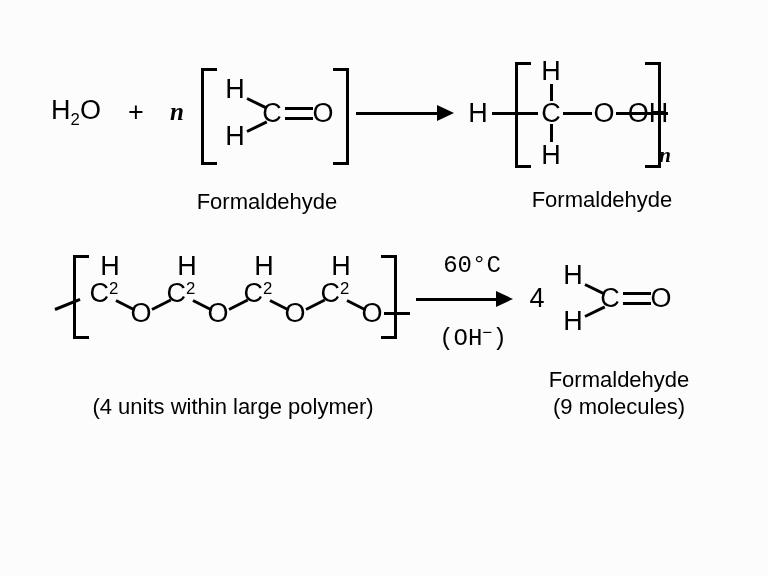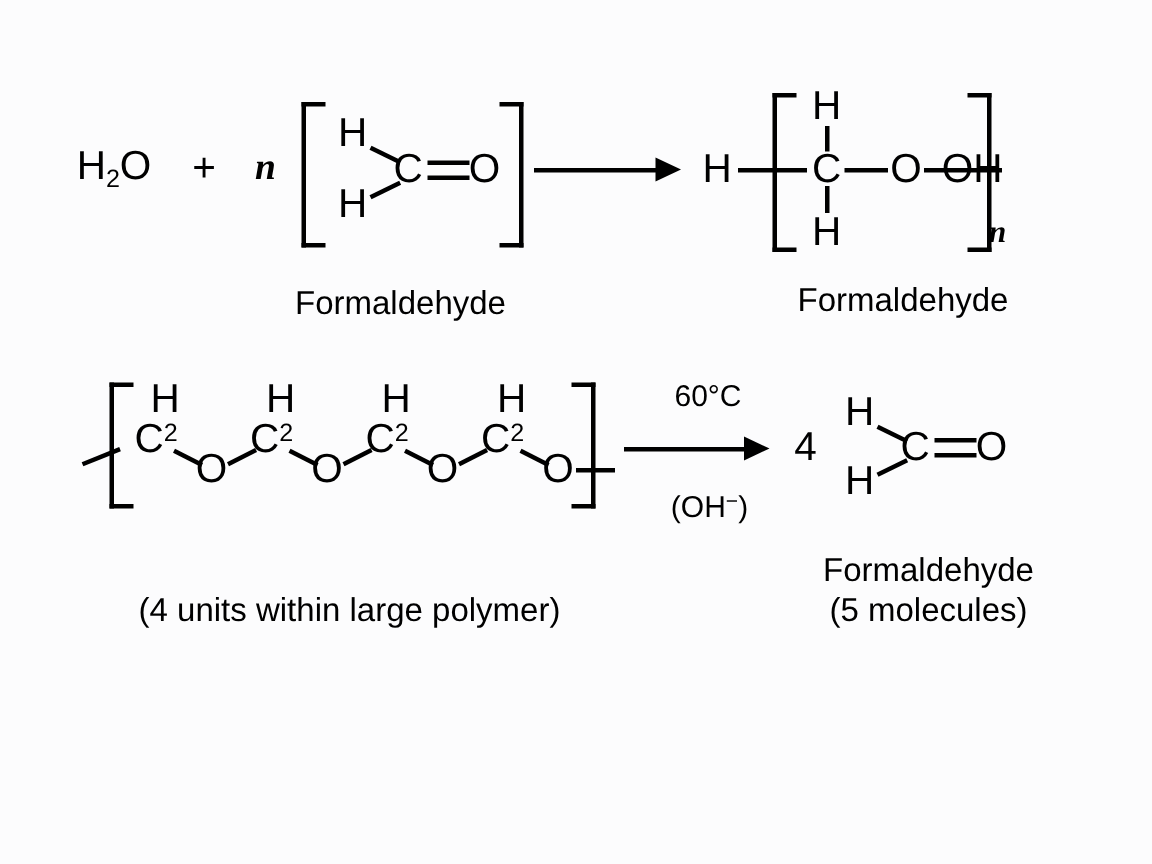--- a/index.html
+++ b/index.html
@@ -96,22 +96,22 @@
     position: absolute;
     font-family: "Liberation Sans", sans-serif;
     font-size: 22px;
     line-height: 27px;
     text-align: center;
     transform: translateX(-50%);
     white-space: nowrap;
   }
   .cond {
     position: absolute;
-    font-family: Liberation Sans, sans-serif;
-    font-size: 20px;
+    font-family: Liberation Mono, monospace;
+    font-size: 24px;
     white-space: nowrap;
     transform: translate(-50%, -50%);
   }
   .cond sup { font-size: 0.7em; vertical-align: 0.42em; }
 </style>
 </head>
 <body>
 
 <div id="stage">
 
@@ -240,16 +240,16 @@
     <div class="atom abs" style="left:573px;top:81px;">H</div>
     <div class="atom abs" style="left:610px;top:58px;">C</div>
     <div class="atom abs" style="left:661px;top:58px;">O</div>
 
     <div class="bond hbond abs" style="left:585px;top:43px;width:22px;transform:rotate(26deg);"></div>
     <div class="bond hbond abs" style="left:585px;top:75px;width:22px;transform:rotate(-26deg);"></div>
     <div class="bond hbond abs" style="left:623px;top:52px;width:28px;"></div>
     <div class="bond hbond abs" style="left:623px;top:62px;width:28px;"></div>
 
     <div class="caption" style="left:619px;top:126px;">Formaldehyde</div>
-    <div class="caption" style="left:619px;top:153px;">(5 molecules)</div>
+    <div class="caption" style="left:619px;top:153px;">(9 molecules)</div>
   </div>
 
 </div>
 
 </body></html>

